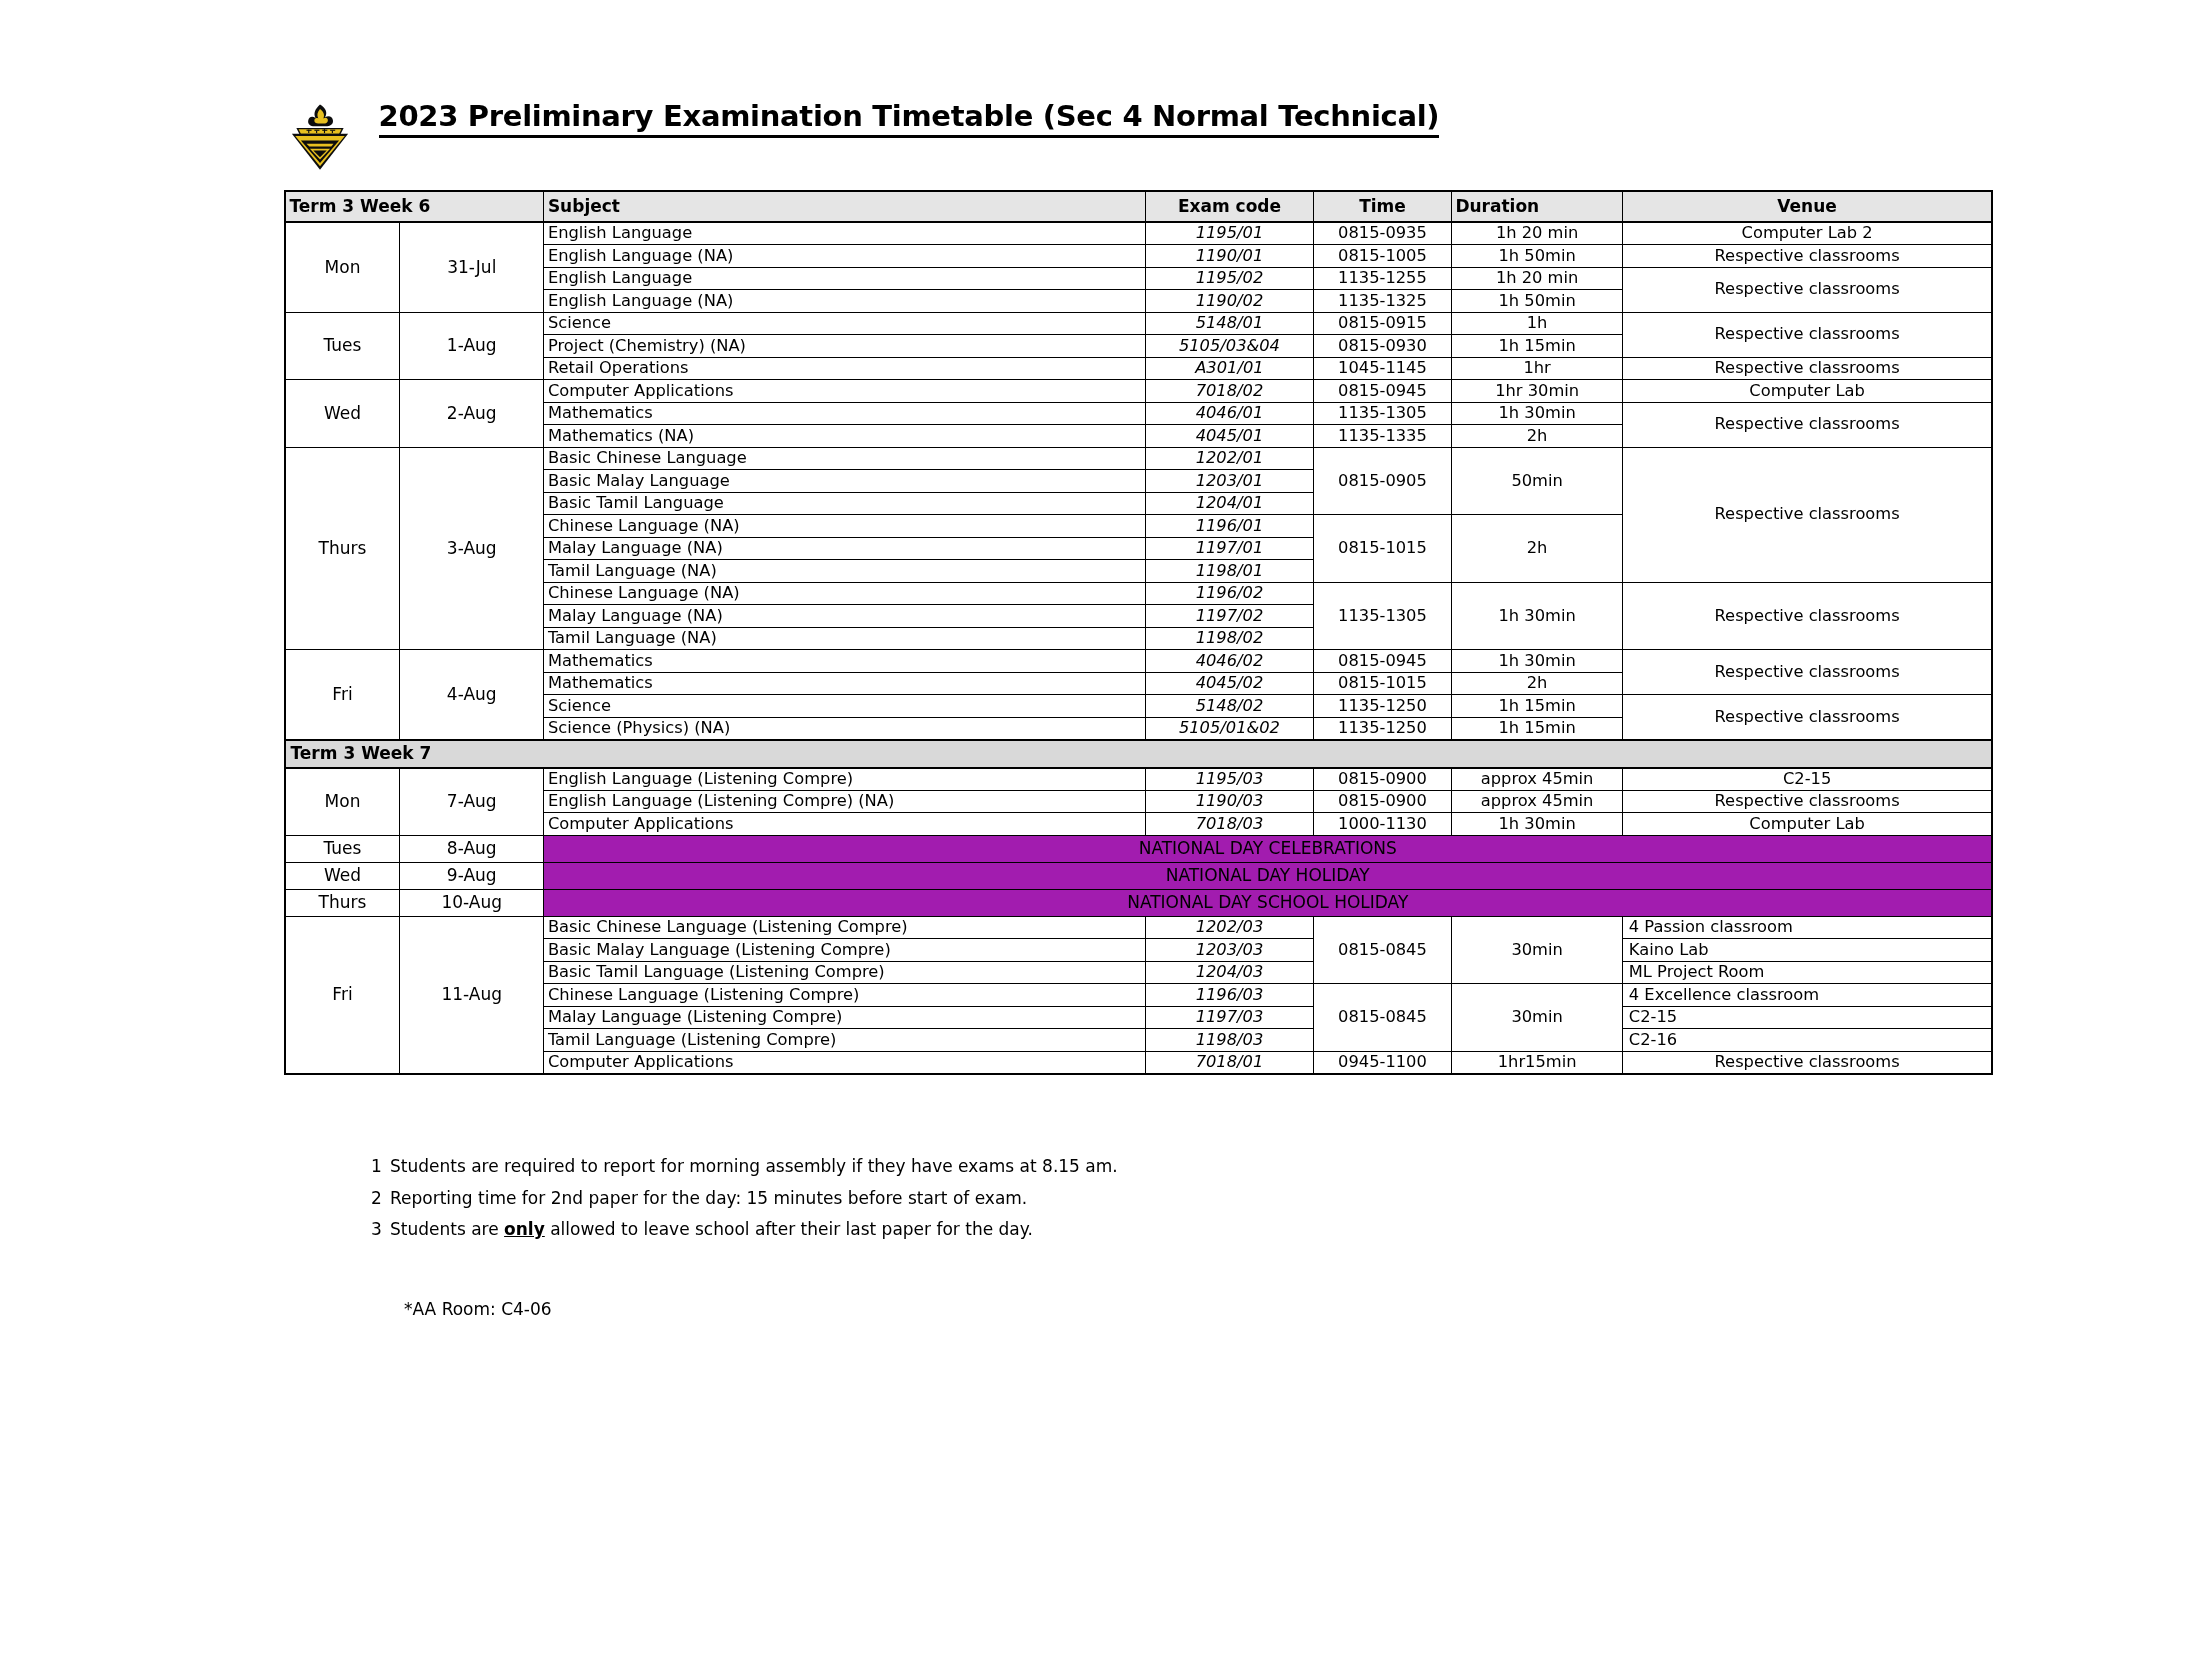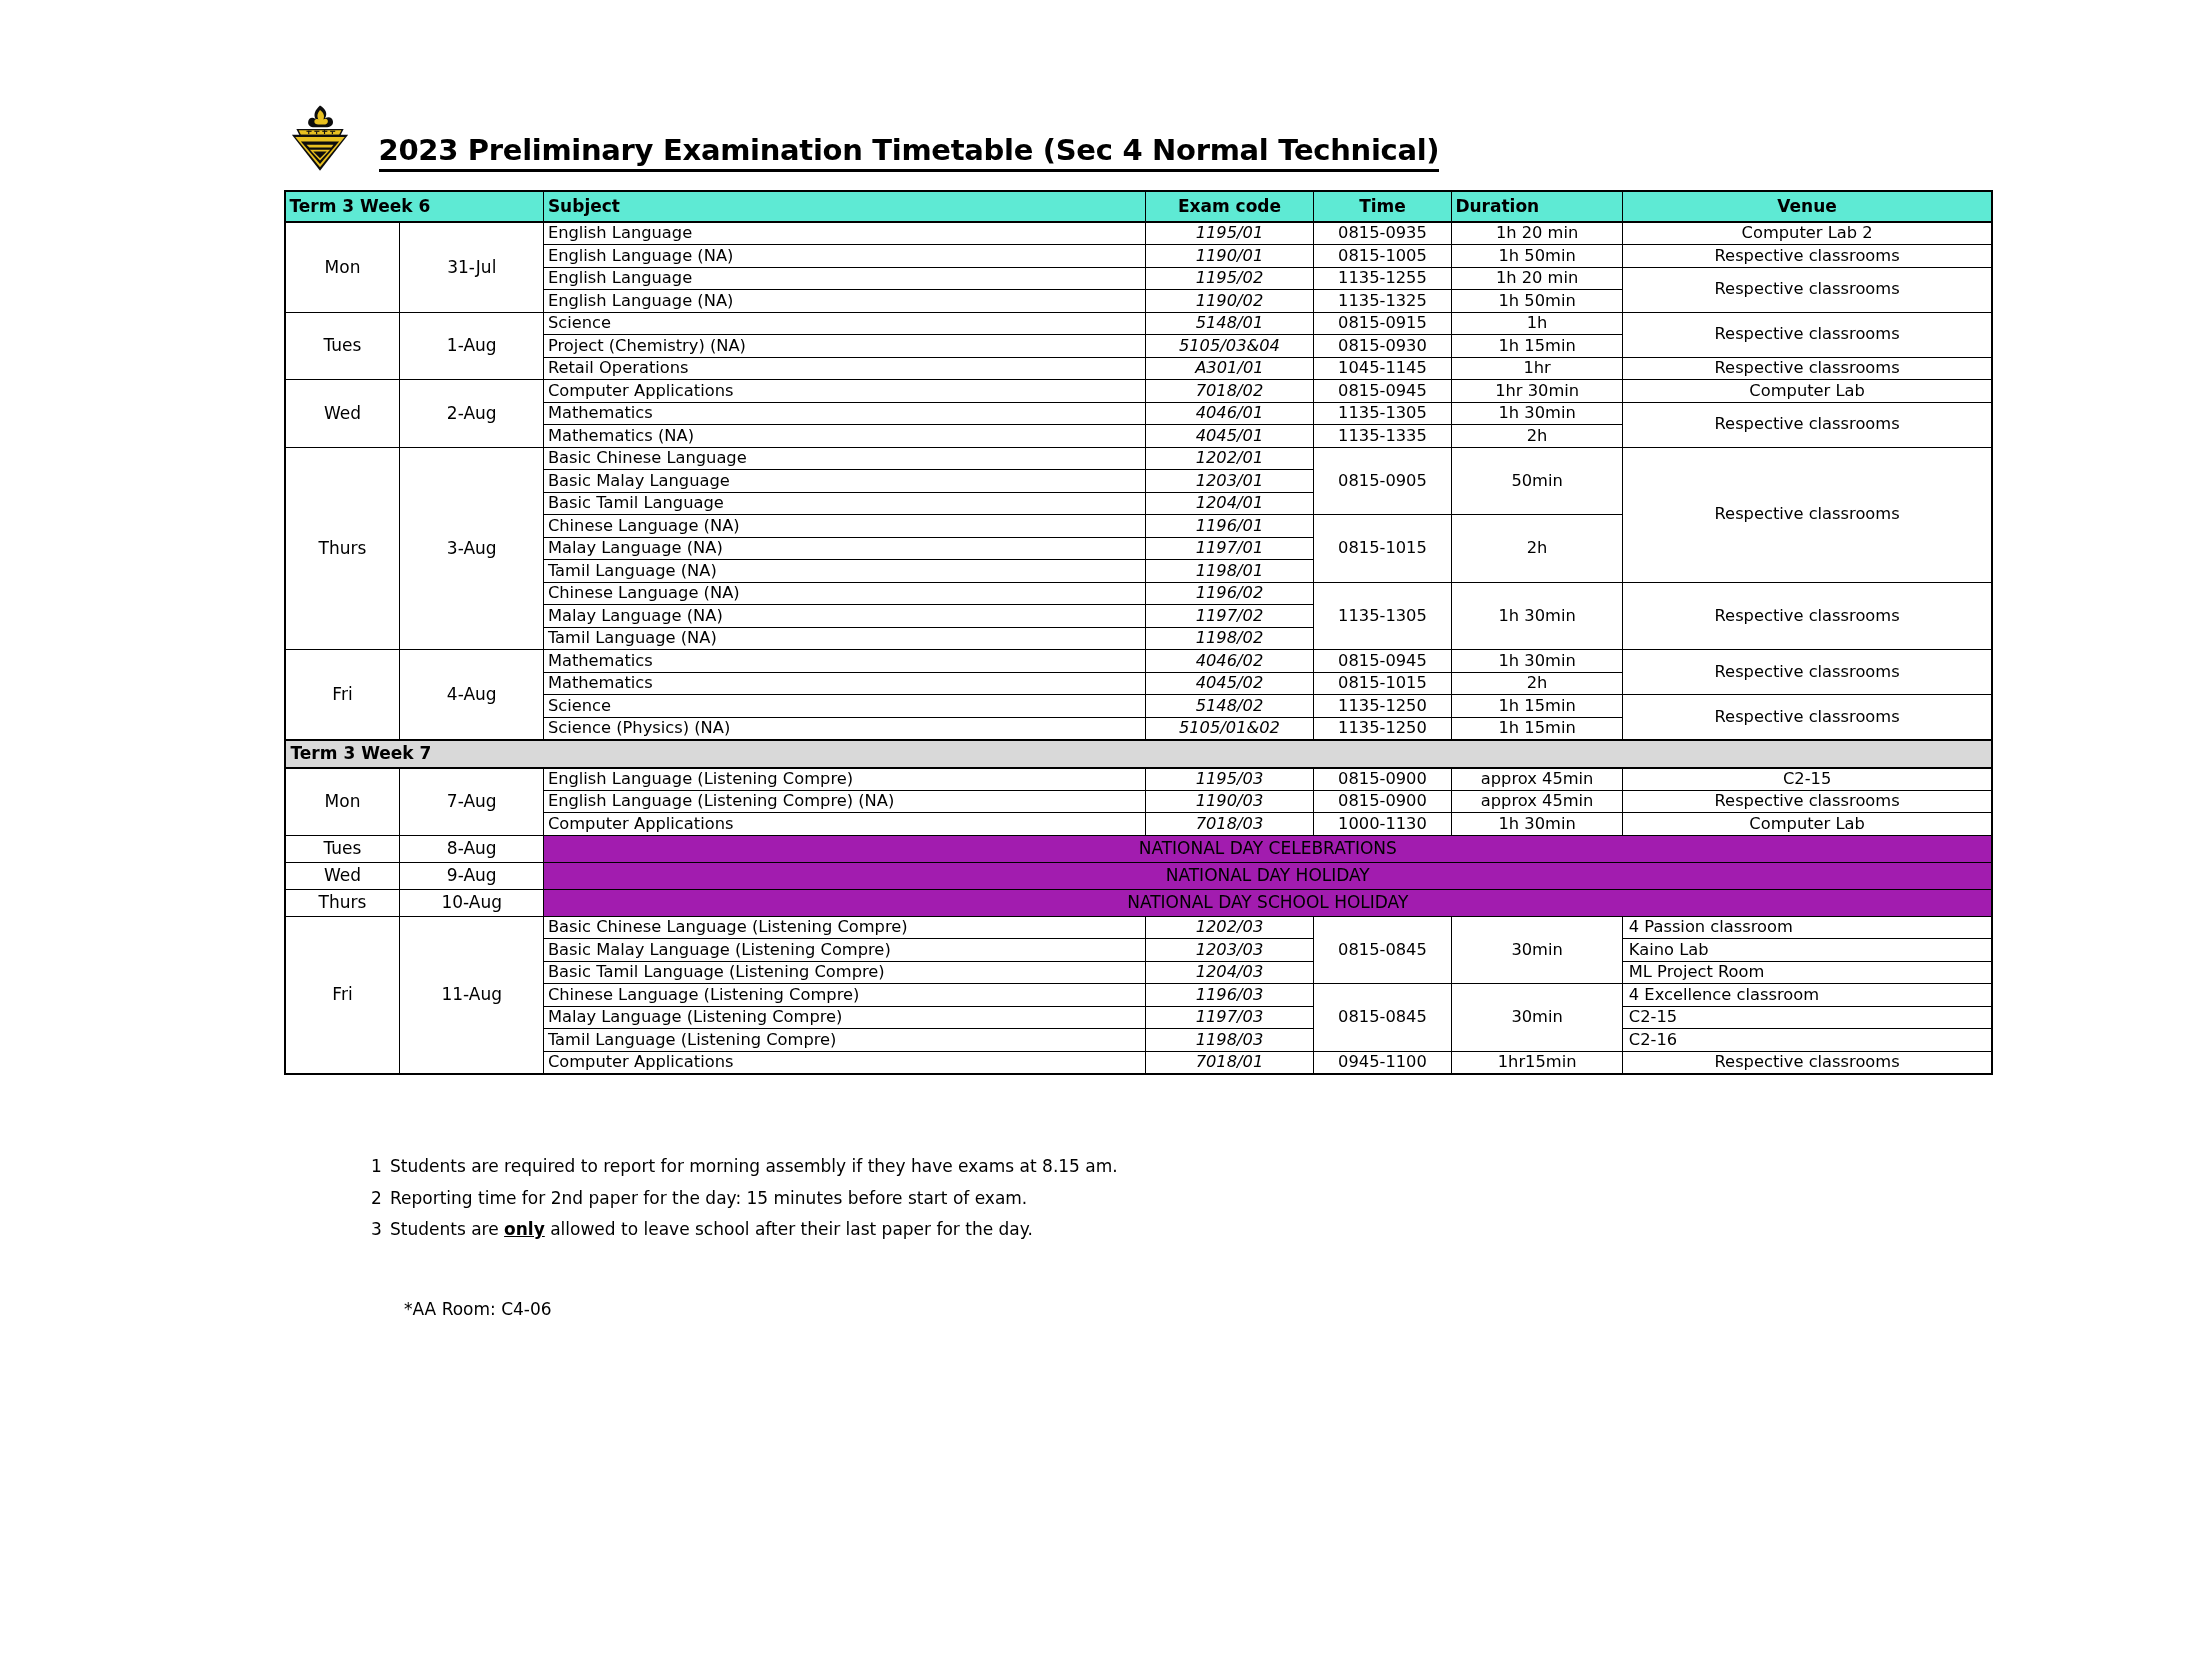--- a/index.html
+++ b/index.html
@@ -22,21 +22,20 @@
   }
 
   
   .header {
     position: absolute;
     left: 284px;
     top: 101px;
     width: 1665px;
     height: 73px;
     display: flex;
-    align-items: flex-end;
   }
   .crest {
     width: 72px;
     height: 72px;
     flex: 0 0 72px;
     position: relative;
     margin-right: 22.5px;
   }
   .crest svg { display: block; width: 72px; height: 72px; }
 
@@ -85,21 +84,21 @@
   col.c-day   { width: 107px; }
   col.c-date  { width: 135px; }
   col.c-subj  { width: 562px; }
   col.c-code  { width: 157px; }
   col.c-time  { width: 129px; }
   col.c-dur   { width: 160px; }
   col.c-venue { width: 345px; }
 
   
   tr.hdr td {
-    background: #5eead4;
+    background: #e5e5e5;
     font-weight: bold;
     font-size: 17px;
     height: 29px;
     border-top: 2.2px solid #000;
     border-bottom: 2.2px solid #000;
   }
   td.h-week  { text-align: left; padding-left: 4.5px; }
   td.h-subj  { text-align: left;  padding-left: 5.6px; }
   td.h-code  { text-align: center; }
   td.h-time  { text-align: center; }

